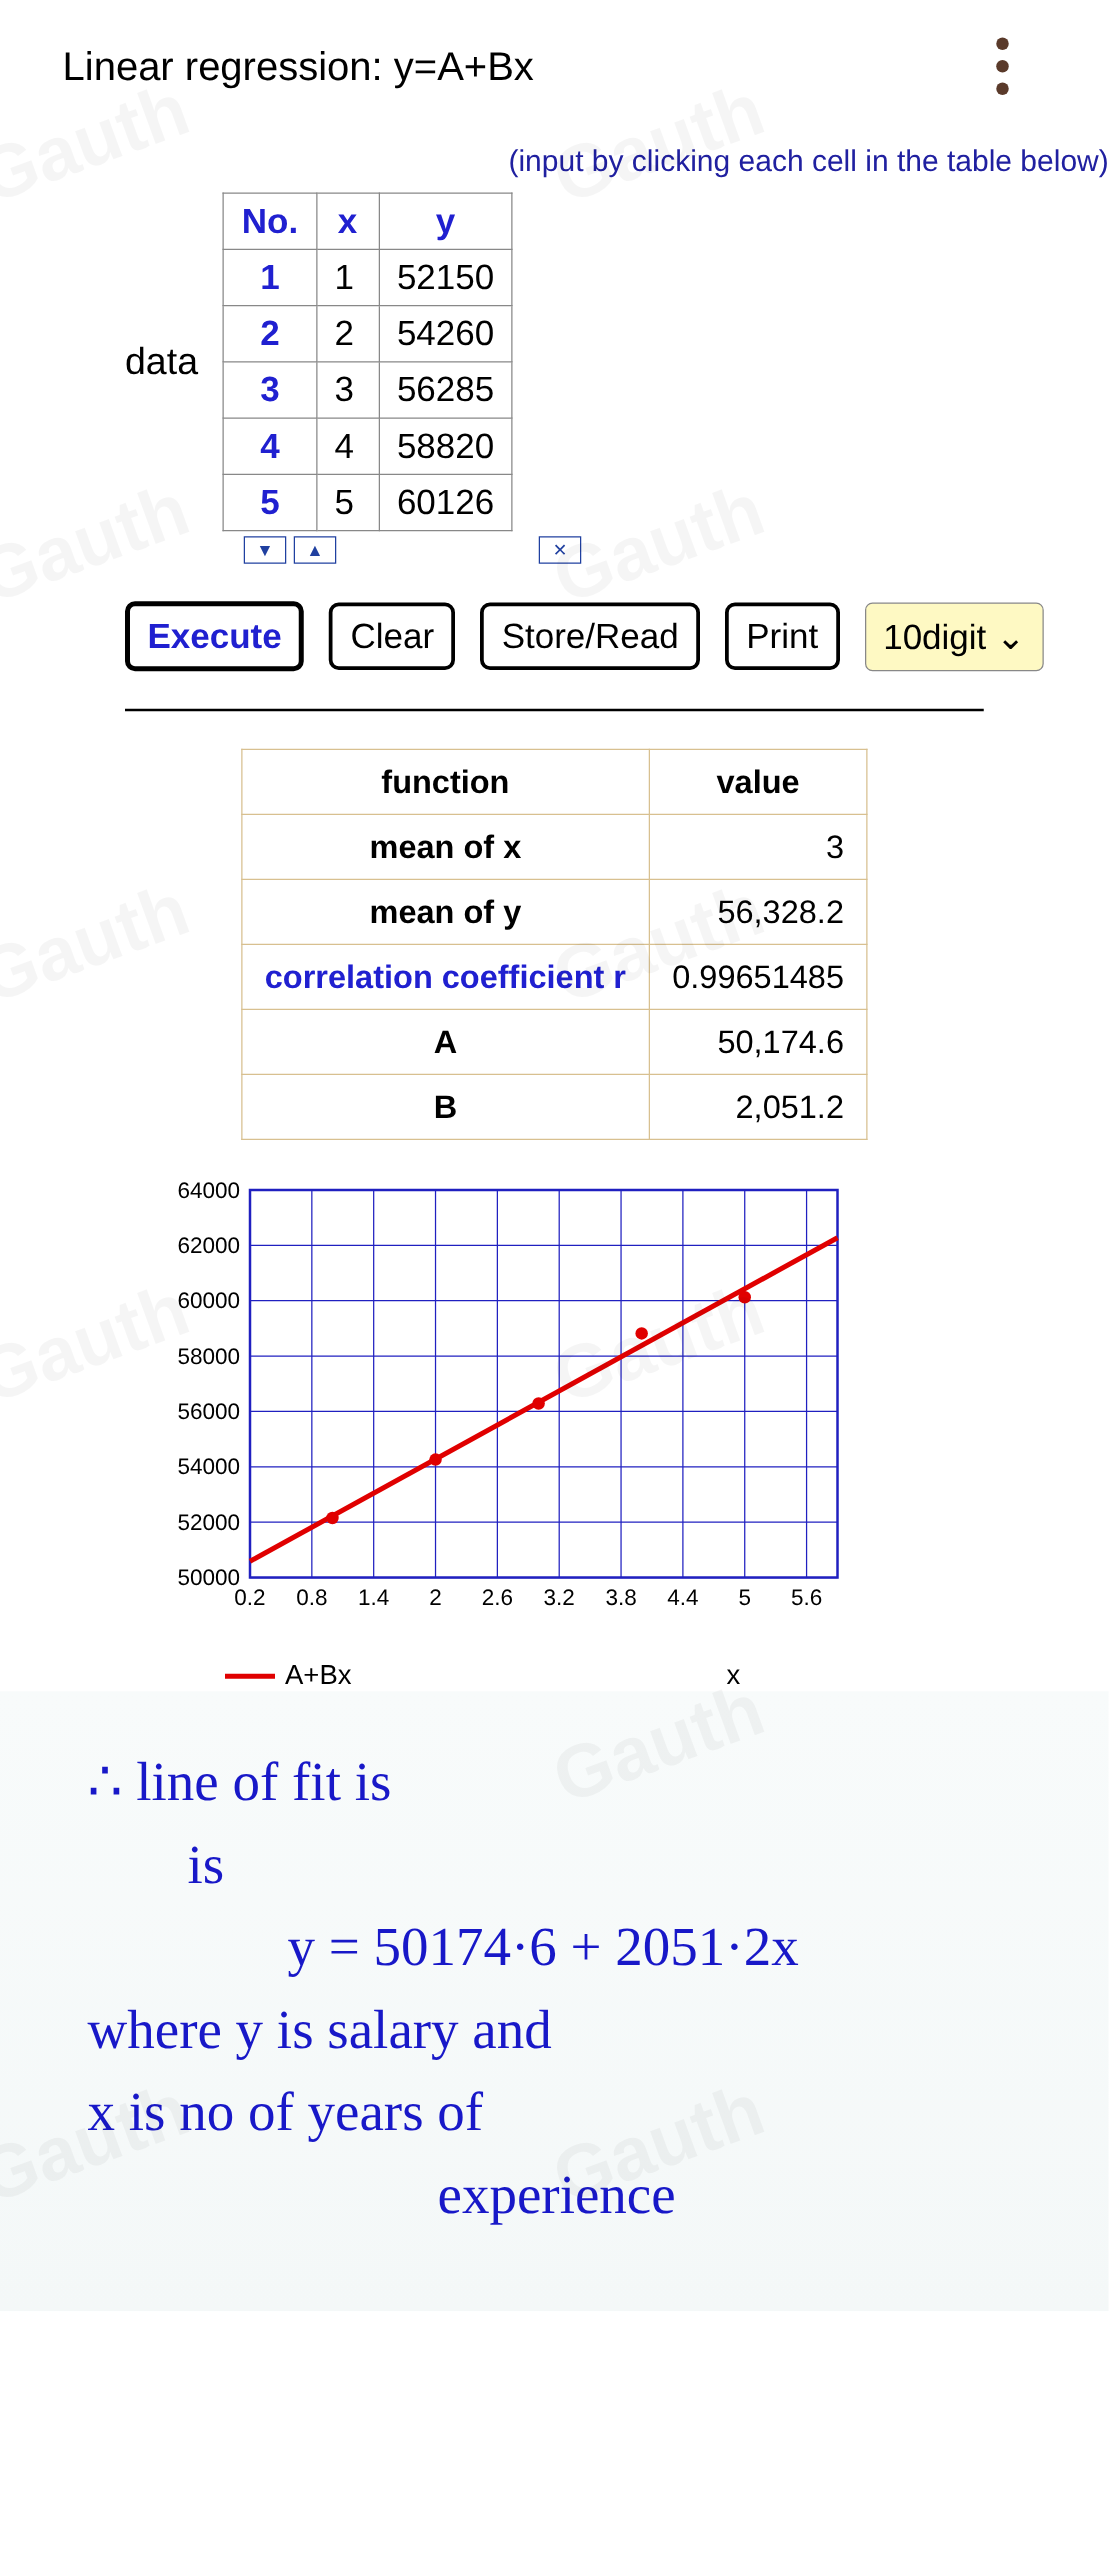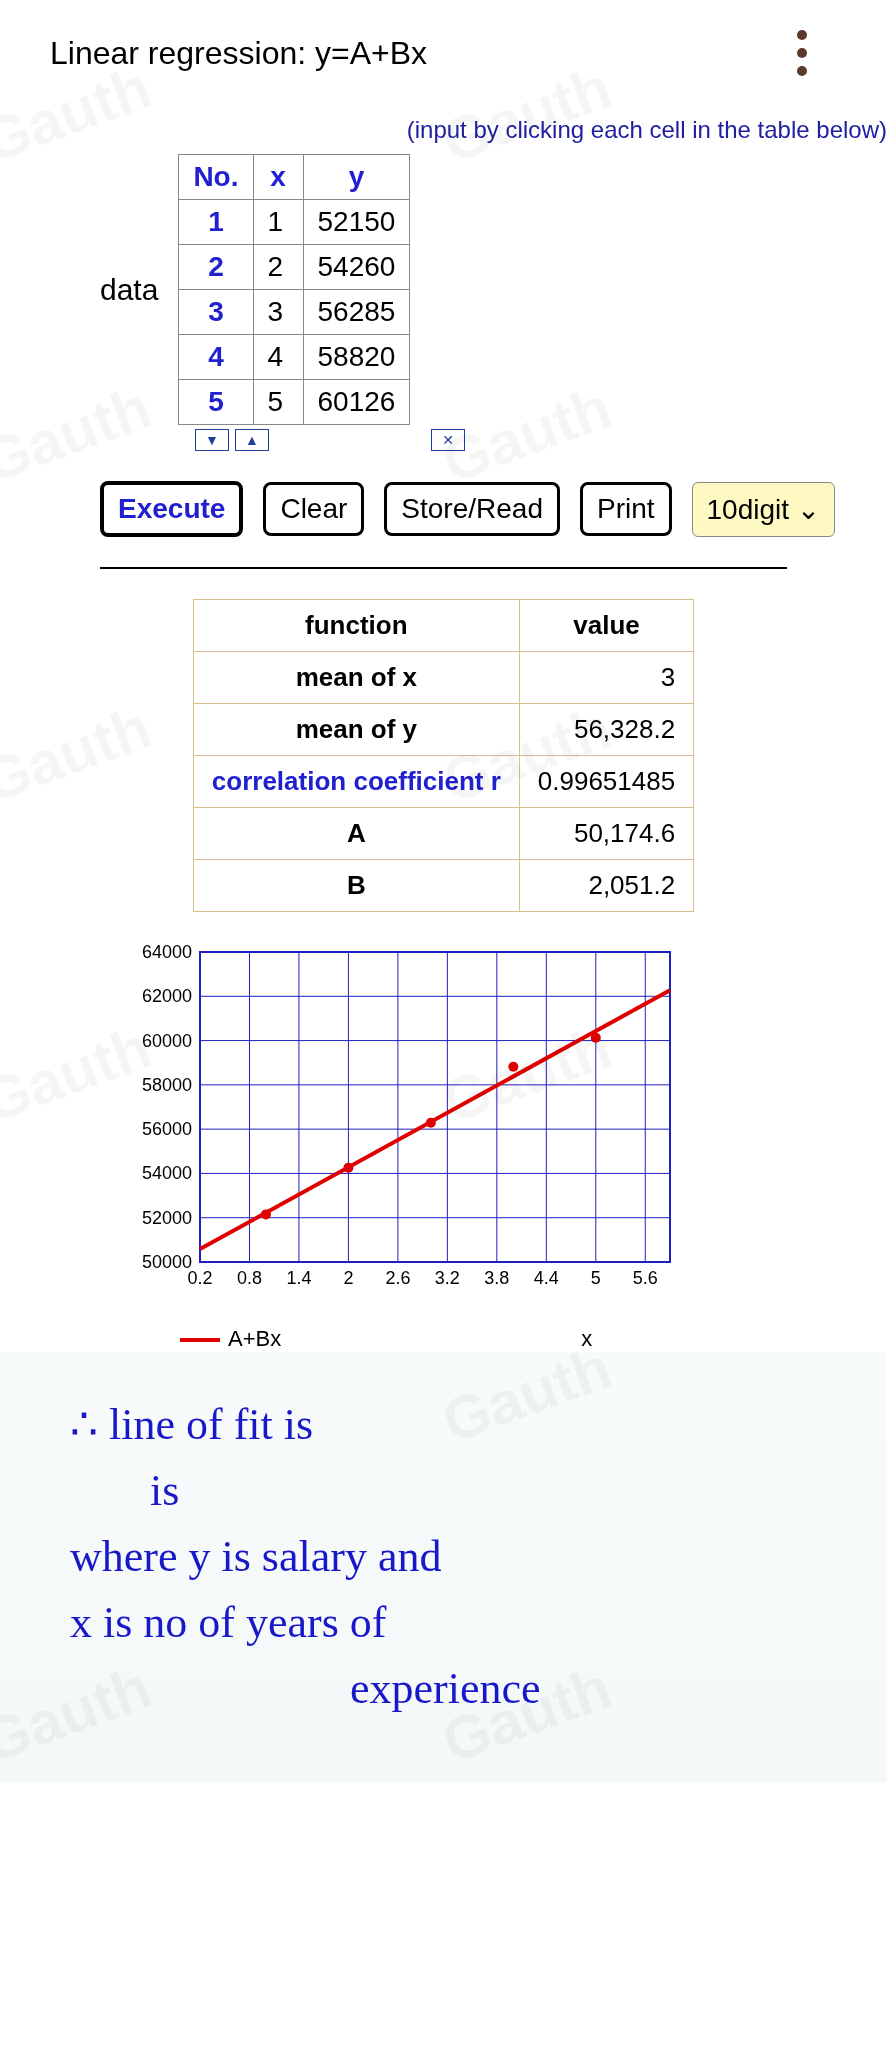--- a/index.html
+++ b/index.html
@@ -336,16 +336,17 @@
     </svg>
 </div>
 <div class="legend">
   <span><span class="line"></span><span>A+Bx</span></span>
   <span>x</span>
 </div>
 
 <div class="handwriting-area">
   <div class="hw-line1">∴ line of fit is</div>
   <div class="hw-line2"><span>is</span></div>
+  <div class="hw-eq">y = 50174·6 + 2051·2x</div>
   <div class="hw-line3">where y is salary and</div>
   <div class="hw-line4">x is no of years of</div>
   <div class="hw-line5">experience</div>
 </div>
 
 </body></html>

